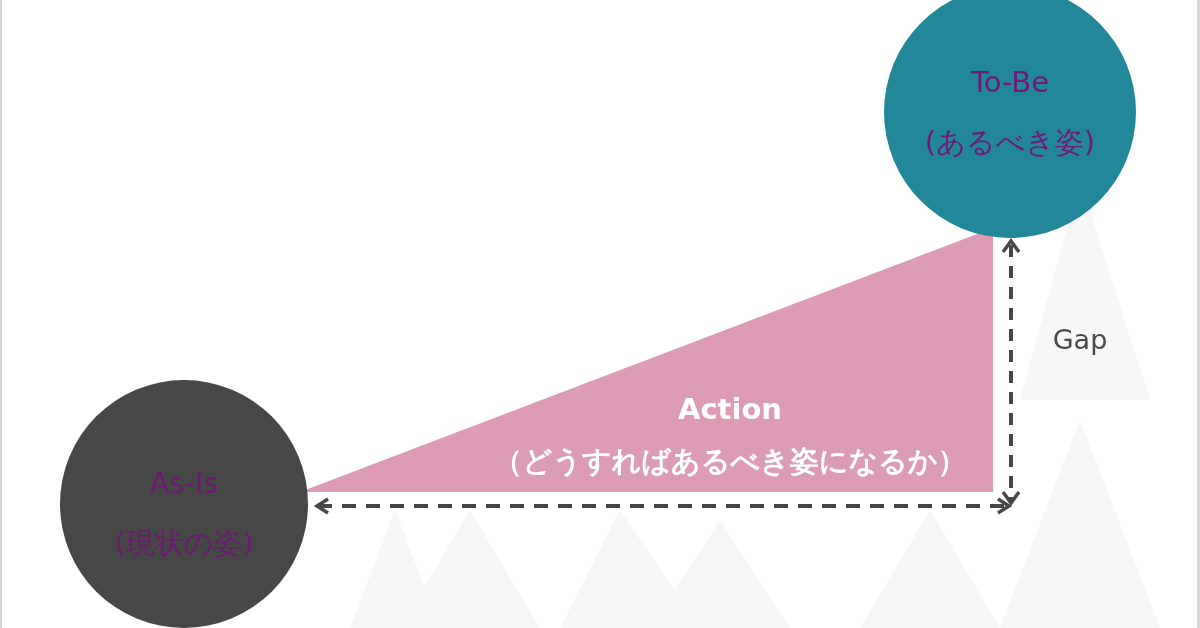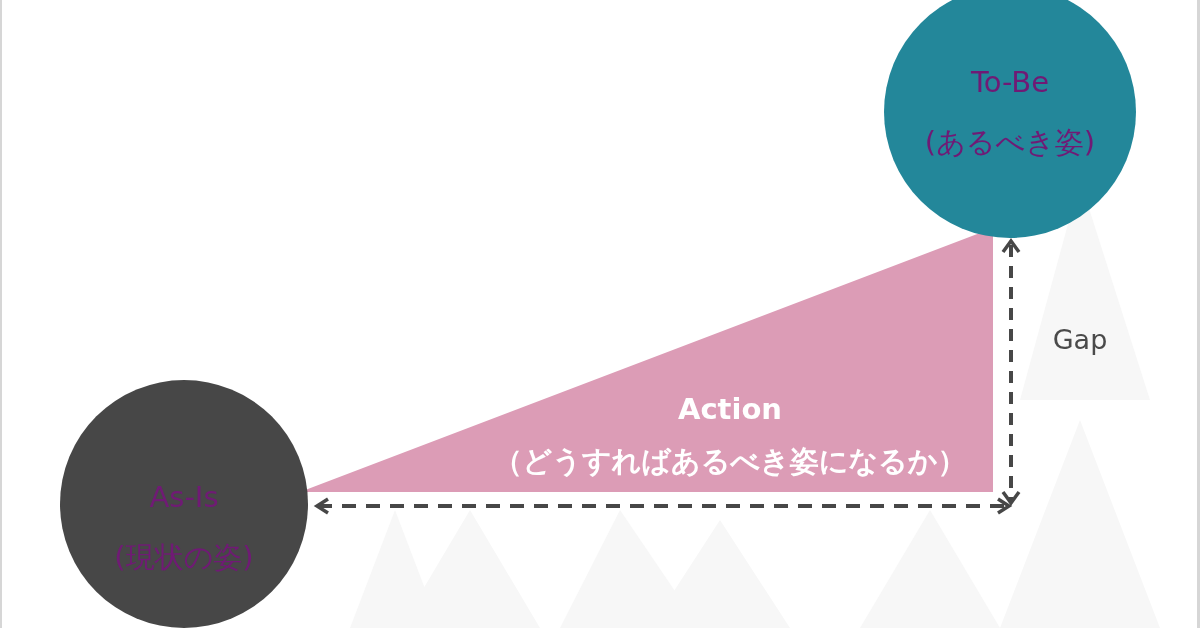--- a/index.html
+++ b/index.html
@@ -49,21 +49,21 @@
     <circle cx="1010" cy="112" r="126" fill="#23879A"></circle>
 
     <circle cx="184" cy="504" r="124" fill="#474747"></circle>
   </svg>
 
   <div class="circle-label" style="left:890px; top:52px; width:240px;">
     <div>To-Be</div>
     <div>(あるべき姿)</div>
   </div>
 
-  <div class="circle-label" style="left:64px; top:467px; width:240px;">
+  <div class="circle-label" style="left:64px; top:453px; width:240px;">
     <div>As-Is</div>
     <div>(現状の姿)</div>
   </div>
 
   <div class="action-label" style="left:440px; top:383px; width:580px;">
     <div>Action</div>
     <div>（どうすればあるべき姿になるか）</div>
   </div>
 
   <div class="label-dark" style="left:1020px; top:314px; width:120px; line-height:52px;">

